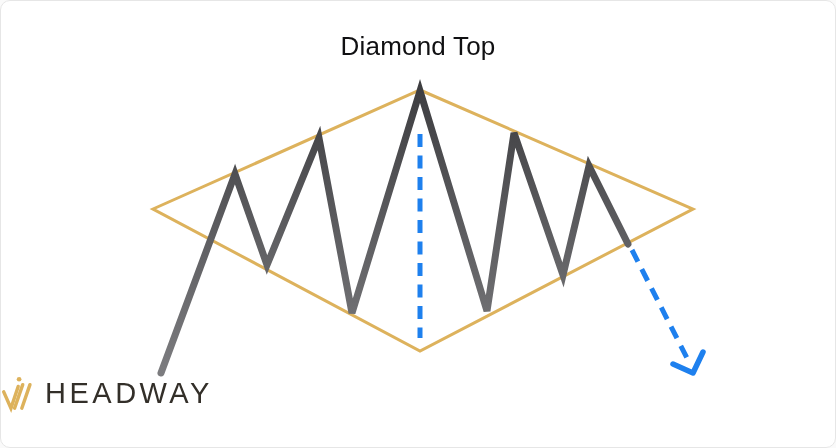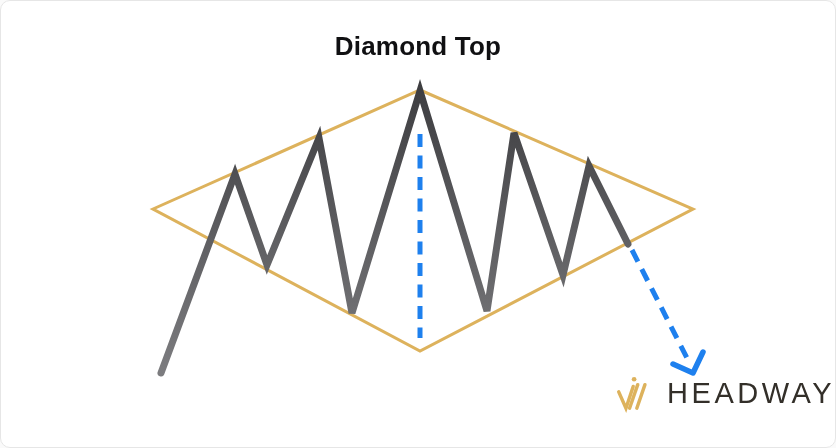--- a/index.html
+++ b/index.html
@@ -20,21 +20,21 @@
     border-radius: 10px;
     box-sizing: content-box;
   }
   .pattern-title {
     position: absolute;
     top: 30px;
     left: 0;
     width: 100%;
     text-align: center;
     font-size: 26px;
-    font-weight: 700;
+    font-weight: 400;
     letter-spacing: 0.2px;
     color: var(--title-text, #111);
   }
   .figure-svg {
     position: absolute;
     top: 0;
     left: 0;
   }
   .diamond-outline {
     fill: none;
@@ -62,23 +62,23 @@
     stroke-width: 5.5;
     stroke-linecap: round;
     stroke-linejoin: round;
   }
   .logo {
     position: absolute;
     left: 0;
     bottom: 34px;
     width: 100%;
     display: flex;
-    justify-content: flex-end;
+    justify-content: flex-start;
     align-items: center;
-    gap: 13px;
+    gap: 6px;
     margin-top: 48px;
   }
   .logo-icon-stroke {
     fill: none;
     stroke: var(--logo-gold, #ddb25c);
     stroke-width: 3.8;
     stroke-linecap: round;
   }
   .logo-icon-dot {
     fill: var(--logo-gold, #ddb25c);

